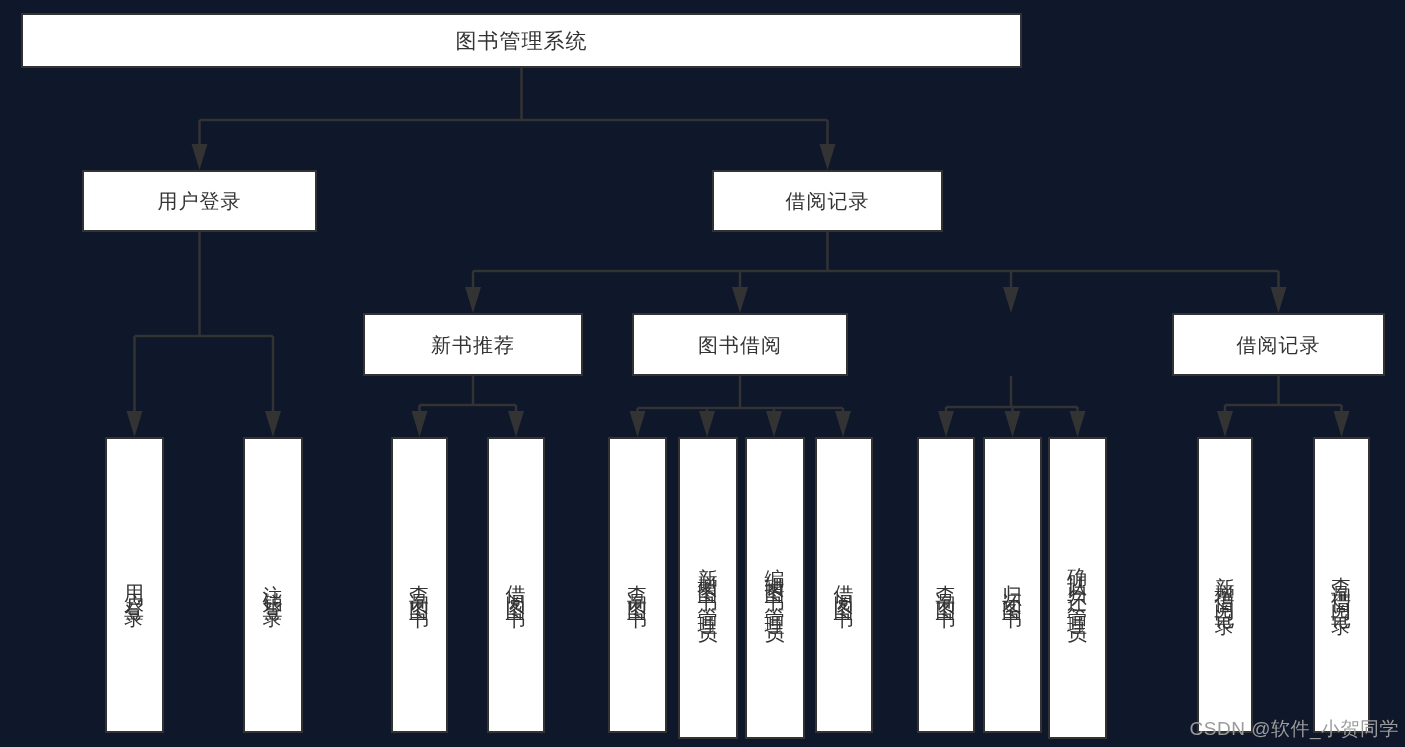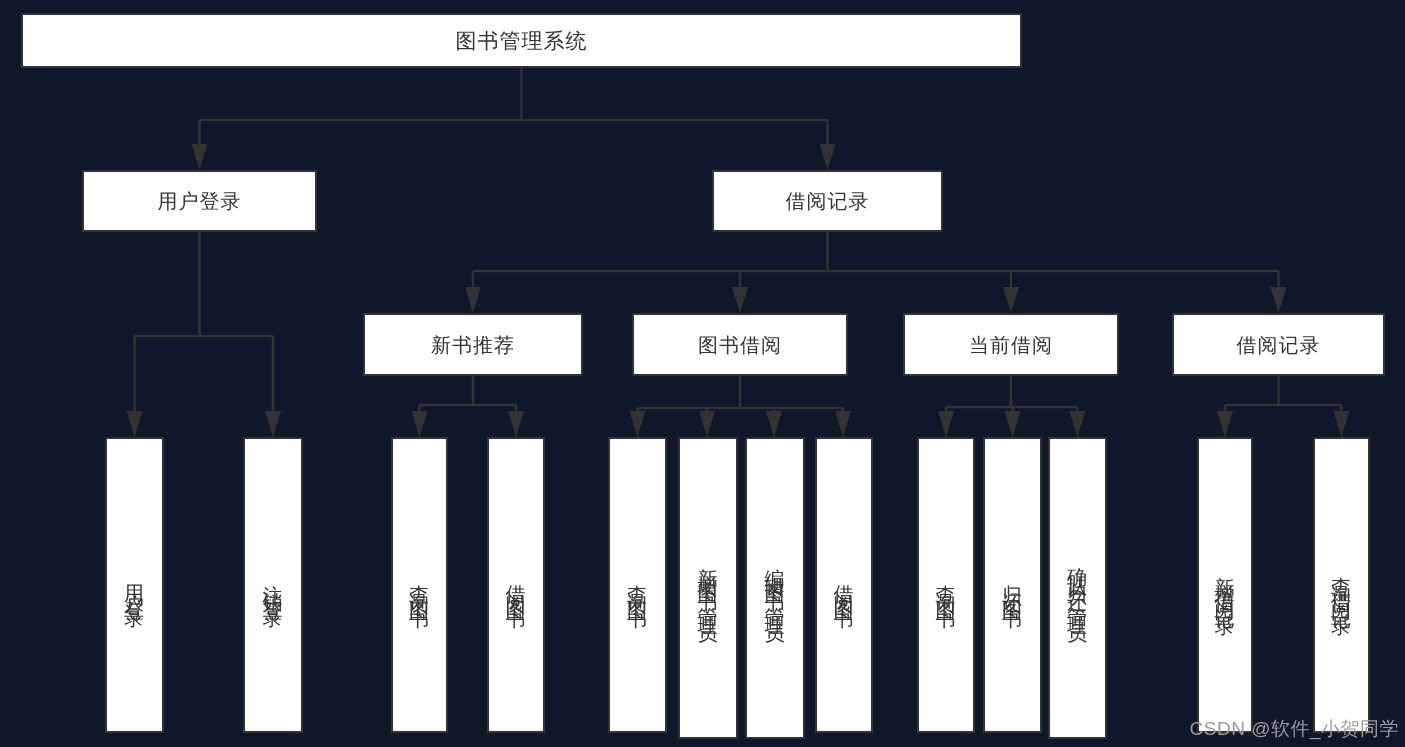--- a/index.html
+++ b/index.html
@@ -131,21 +131,20 @@
     </g>
   </svg>
 
   <div class="node root" style="left:21px; top:13px; width:1001px; height:55px;">图书管理系统</div>
 
   <div class="node" style="left:82px; top:170px; width:235px; height:62px;">用户登录</div>
   <div class="node" style="left:712px; top:170px; width:231px; height:62px;">借阅记录</div>
 
   <div class="node" style="left:632px; top:313px; width:216px; height:63px;">图书借阅</div>
   <div class="node" style="left:363px; top:313px; width:220px; height:63px;">新书推荐</div>
-  <div class="node" style="left:903px; top:313px; width:216px; height:63px;">当前借阅</div>
   <div class="node" style="left:1172px; top:313px; width:213px; height:63px;">借阅记录</div>
 
   <div class="node vertical" style="left:105px; top:437px; width:59px; height:296px;">用户登录</div>
   <div class="node vertical" style="left:243px; top:437px; width:60px; height:296px;">注销登录</div>
 
   <div class="node vertical" style="left:391px; top:437px; width:57px; height:296px;">查询图书</div>
   <div class="node vertical" style="left:487px; top:437px; width:58px; height:296px;">借阅图书</div>
 
   <div class="node vertical" style="left:608px; top:437px; width:59px; height:296px;">查询图书</div>
   <div class="node vertical" style="left:678px; top:437px; width:60px; height:302px;">新增图书（管理员）</div>

